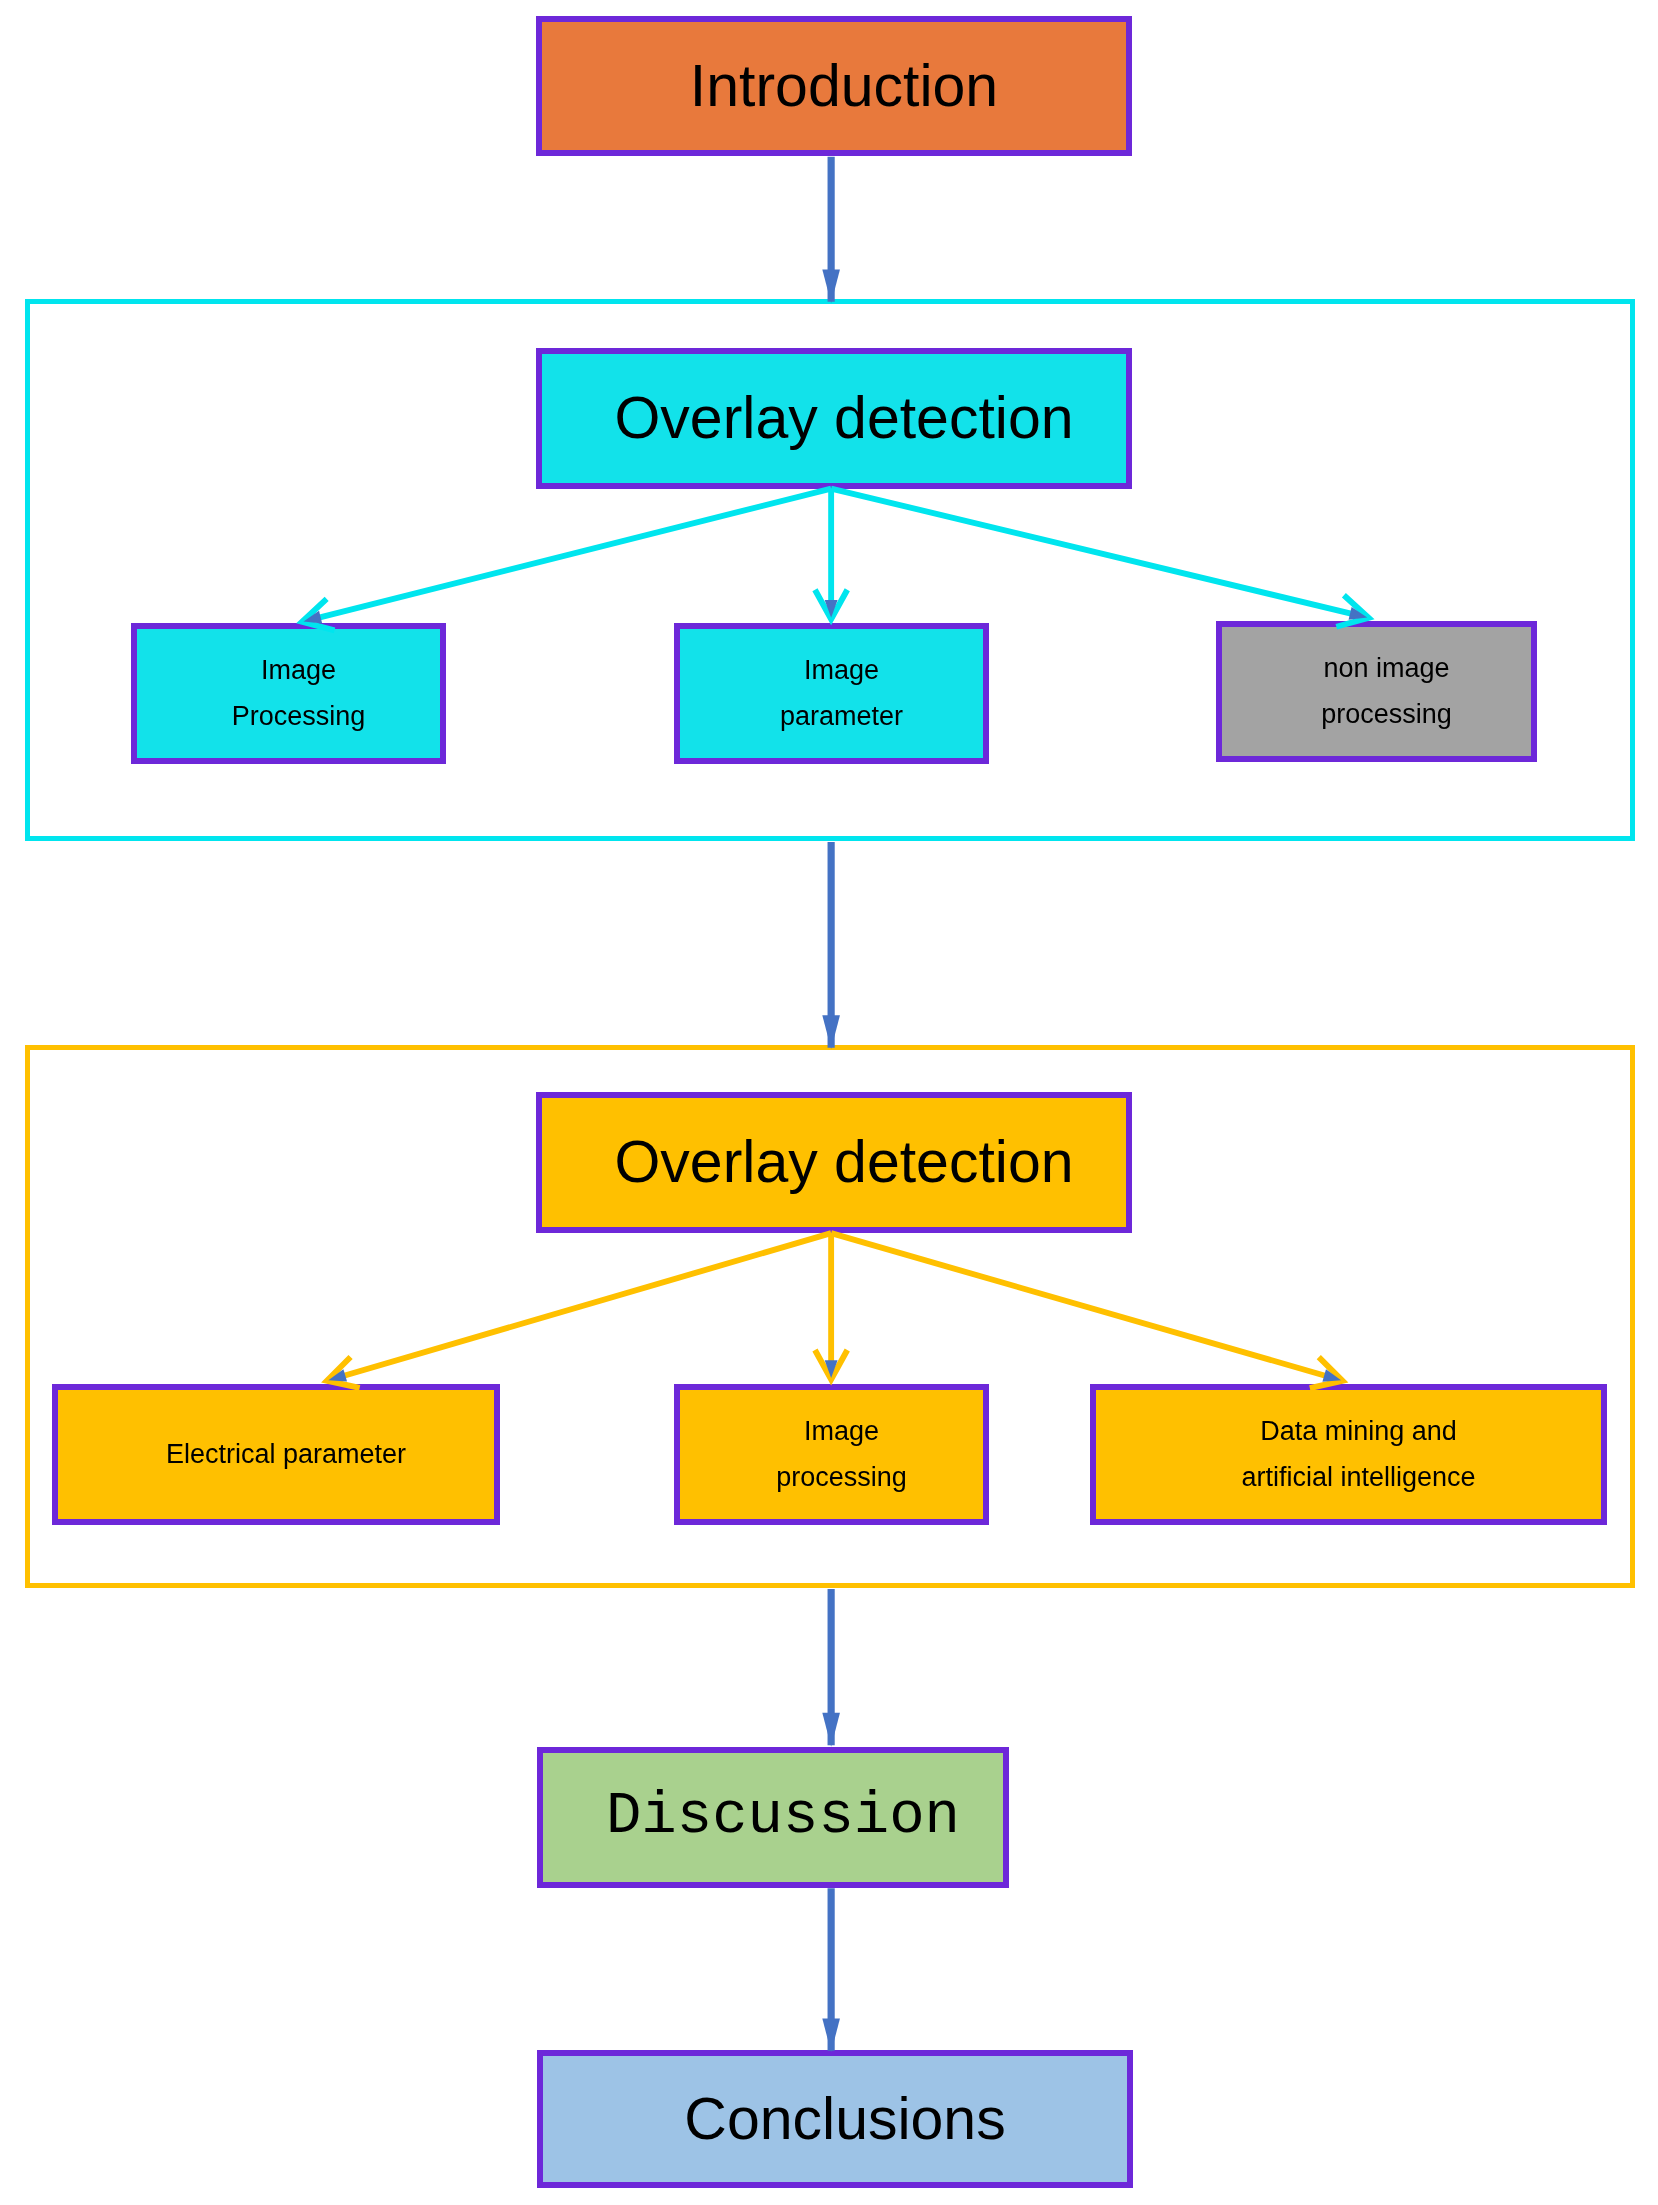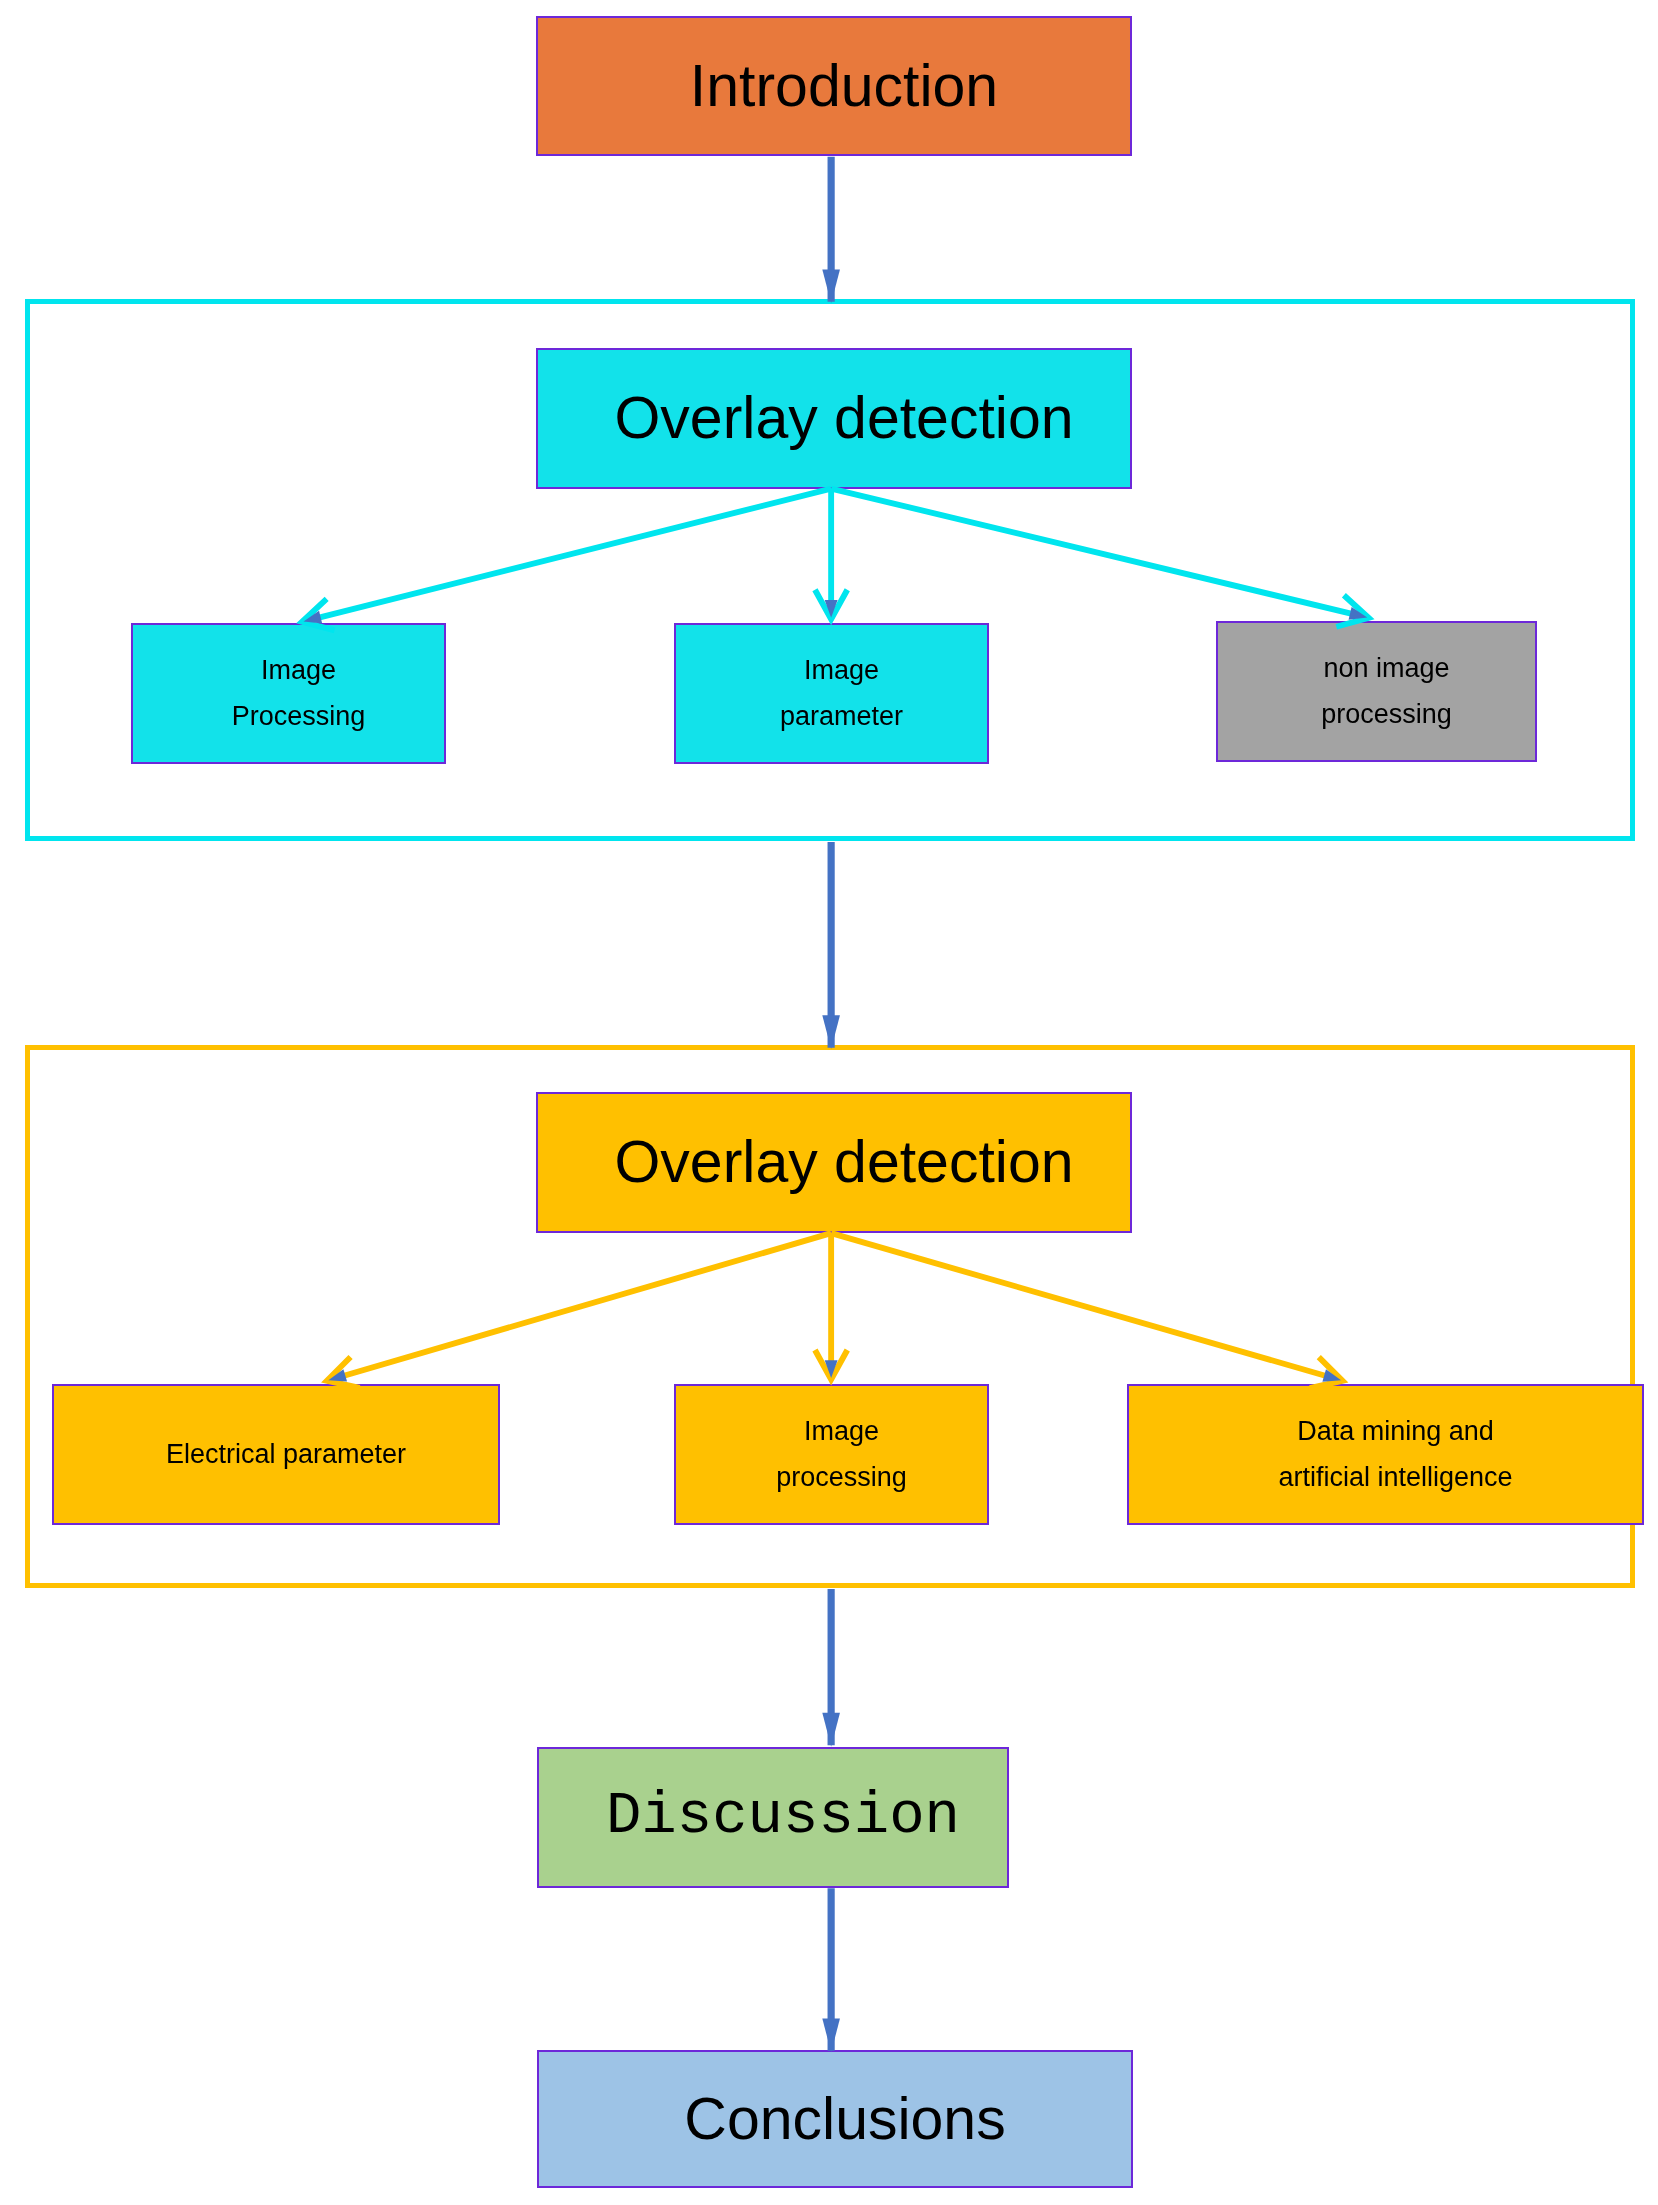--- a/index.html
+++ b/index.html
@@ -16,21 +16,21 @@
     overflow: hidden;
   }
   .box {
     position: absolute;
     box-sizing: border-box;
     display: flex;
     flex-direction: column;
     align-items: center;
     justify-content: center;
     text-align: center;
-    border: 2px solid #6d28d9;
+    border: 6px solid #6d28d9;
     color: #000000;
     z-index: 2;
     padding-left: 20px;
   }
   .box .line { white-space: nowrap; }
   .big-label   { font-size: 59px; line-height: 1.2; }
   .small-label { font-size: 27px; line-height: 1.7; }
   .intro-box        { left: 536px;  top: 16.3px;   width: 596px; height: 140px; background: #e8793c; }
   .s1-container     { left: 25px;   top: 299px;  width: 1610px; height: 542px;
                       border: 5.9px solid #00e5ee; background: transparent; position: absolute;
@@ -38,21 +38,21 @@
   .s1-header        { left: 536px;  top: 348px;  width: 596px; height: 141px; background: #12e2ea; }
   .s1-child-1       { left: 131px;  top: 623px;  width: 315px; height: 141px; background: #12e2ea; }
   .s1-child-2       { left: 674px; top: 623px;  width: 315px; height: 141px; background: #12e2ea; }
   .s1-child-3       { left: 1216px; top: 621px;  width: 321px; height: 141px; background: #a3a3a3; }
   .s2-container     { left: 25px;   top: 1045px; width: 1610px; height: 543px;
                       border: 5.9px solid #ffc000; background: transparent; position: absolute;
                       box-sizing: border-box; z-index: 1; }
   .s2-header        { left: 536px;  top: 1092px; width: 596px; height: 141px; background: #ffc000; }
   .s2-child-1       { left: 52px;   top: 1384px; width: 448px; height: 141px; background: #ffc000; }
   .s2-child-2       { left: 674px; top: 1384px; width: 315px; height: 141px; background: #ffc000; }
-  .s2-child-3       { left: 1127px; top: 1384px; width: 517px; height: 141px; background: #ffc000; }
+  .s2-child-3       { left: 1090px; top: 1384px; width: 517px; height: 141px; background: #ffc000; }
   .discussion-box   { left: 537px;  top: 1747px; width: 472px; height: 141px; background: #a9d18e; font-family: Liberation Mono, monospace; }
   .conclusions-box  { left: 537px;  top: 2050px; width: 596px; height: 138px; background: #9dc3e6; }
   .connector-layer {
     position: absolute;
     left: 0; top: 0;
     width: 1659px;
     height: 2205px;
     z-index: 5;
     pointer-events: none;
   }

